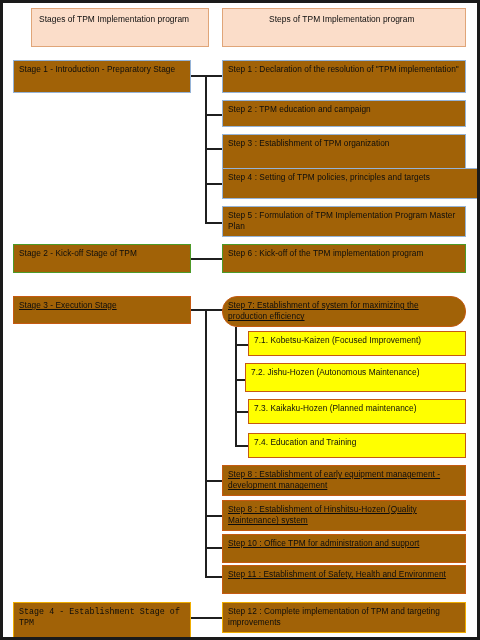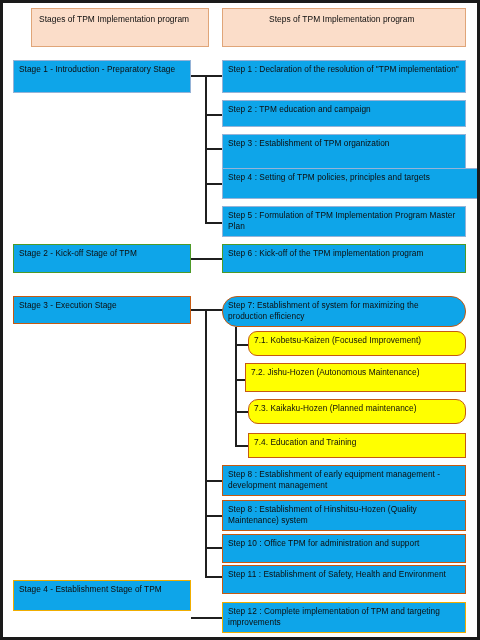--- a/index.html
+++ b/index.html
@@ -19,37 +19,37 @@
   }
   .canvas {
     position: absolute;
     left: 0; top: 0;
     width: 474px;
     height: 634px;
   }
   .box {
     position: absolute;
     box-sizing: border-box;
-    background: #0ea5e9;
+    background: #a16207;
     font-size: 8.3px;
     line-height: 1.38;
     color: #0d0d0d;
     padding: 3px 5px 2px 5px;
     letter-spacing: 0.05px;
     overflow: hidden;
   }
   .hdr {
     background: #fbddc9;
     border: 1px solid #e0a578;
     padding: 5px 7px;
     font-size: 8.4px;
   }
   .b-blue   { border: 1px solid #95b3d7; }
   .b-green  { border: 1.6px solid #4d9a28; }
-  .b-orange { border: 1.6px solid #c55a11; }
+  .b-orange { border: 1.6px solid #c55a11; text-decoration: underline; }
   .b-gold   { border: 1.6px solid #f0ad00; }
   .yellow   { background: #ffff00; border: 1.4px solid #c55a11; }
 
   .line {
     position: absolute;
     background: #1f1f1f;
   }
   .h { height: 1.6px; }
   .v { width: 1.6px; }
 </style>
@@ -94,28 +94,28 @@
     <div class="line h" style="left:202px; top:573px; width:18px;"></div>
 
     <div class="box b-orange" style="left:219px; top:293px; width:244px; height:31px;border-radius:15px;">Step 7: Establishment of system for maximizing the production efficiency</div>
 
     <div class="line v" style="left:232px; top:324px; height:119px;"></div>
     <div class="line h" style="left:232px; top:341px; width:14px;"></div>
     <div class="line h" style="left:232px; top:376px; width:14px;"></div>
     <div class="line h" style="left:232px; top:408px; width:14px;"></div>
     <div class="line h" style="left:232px; top:442px; width:14px;"></div>
 
-    <div class="box yellow" style="left:245px; top:328px; width:218px; height:25px;border-radius:9px;">7.1. Kobetsu-Kaizen (Focused Improvement)</div>
+    <div class="box yellow" style="left:245px; top:328px; width:218px; height:25px;">7.1. Kobetsu-Kaizen (Focused Improvement)</div>
     <div class="box yellow" style="left:242px; top:360px; width:221px; height:29px;">7.2. Jishu-Hozen (Autonomous Maintenance)</div>
-    <div class="box yellow" style="left:245px; top:396px; width:218px; height:25px;border-radius:10px;">7.3. Kaikaku-Hozen (Planned maintenance)</div>
+    <div class="box yellow" style="left:245px; top:396px; width:218px; height:25px;">7.3. Kaikaku-Hozen (Planned maintenance)</div>
     <div class="box yellow" style="left:245px; top:430px; width:218px; height:25px;">7.4. Education and Training</div>
 
     <div class="box b-orange" style="left:219px; top:462px; width:244px; height:31px;">Step 8 : Establishment of early equipment management - development management</div>
     <div class="box b-orange" style="left:219px; top:497px; width:244px; height:31px;">Step 8 : Establishment of  Hinshitsu-Hozen (Quality Maintenance) system</div>
     <div class="box b-orange" style="left:219px; top:531px; width:244px; height:29px;">Step 10 : Office TPM for administration and support</div>
     <div class="box b-orange" style="left:219px; top:562px; width:244px; height:29px;">Step 11 : Establishment of Safety, Health and Environment</div>
 
-    <div class="box b-gold" style="left:10px; top:577px; width:178px; height:31px;">Stage 4 - Establishment Stage of TPM</div>
+    <div class="box b-gold" style="left:10px; top:599px; width:178px; height:39px;font-family:Liberation Mono, monospace;">Stage 4 - Establishment Stage of TPM</div>
     <div class="line h" style="left:188px; top:614px; width:32px;"></div>
     <div class="box b-gold" style="left:219px; top:599px; width:244px; height:31px;">Step 12 : Complete implementation of TPM and targeting improvements</div>
 
   </div>
 </div>
 
 </body></html>

